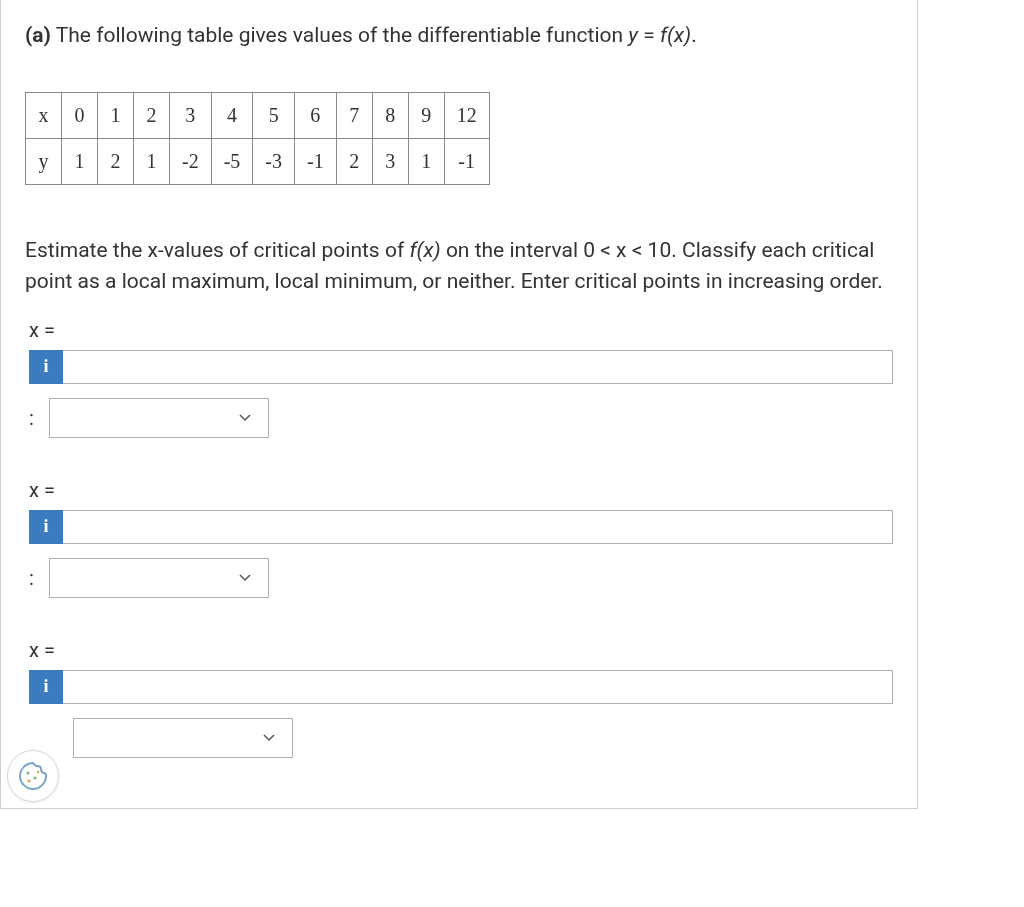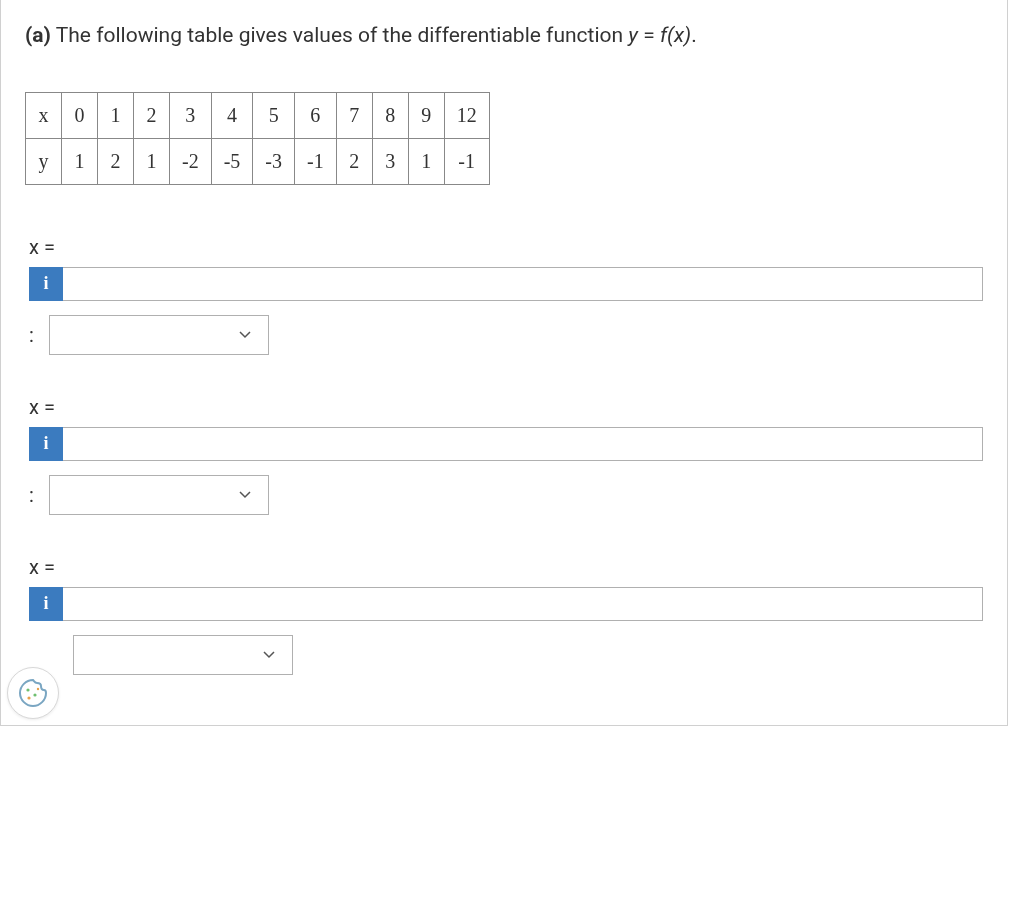--- a/index.html
+++ b/index.html
@@ -8,21 +8,21 @@
     padding: 0;
     font-family: -apple-system, BlinkMacSystemFont, "Segoe UI", Roboto, "Helvetica Neue", Arial, sans-serif;
     color: #333;
     background: #fff;
     width: 1024px;
   }
   .container {
     border: 1px solid #d0d0d0;
     border-top: none;
     padding: 20px 24px 40px 24px;
-    width: 1008px;
+    width: 918px;
     position: relative;
   }
   .prompt-text {
     font-size: 21px;
     color: #333;
     line-height: 1.5;
     margin-bottom: 40px;
   }
   .prompt-text .part-label { font-weight: 700; }
   .prompt-text .italic { font-style: italic; }
@@ -167,20 +167,23 @@
         <td>-1</td>
         <td>2</td>
         <td>3</td>
         <td>1</td>
         <td>-1</td>
       </tr>
     </tbody>
       </table>
   </div>
 
+  <div class="instructions">
+    <span>Estimate the x-values of critical points of </span><span class="italic">f(x)</span><span> on the interval 0 &lt; x &lt; 10. Classify each critical point as a local maximum, local minimum, or neither. Enter critical points in increasing order.</span>
+  </div>
 
   <div class="crit-block">
     <div class="x-equals">x =</div>
     <div class="input-row">
       <div class="info-btn">
           <span>i</span>
         </div>
       <input class="text-input" type="text" style="">
     </div>
     <div class="select-row">

